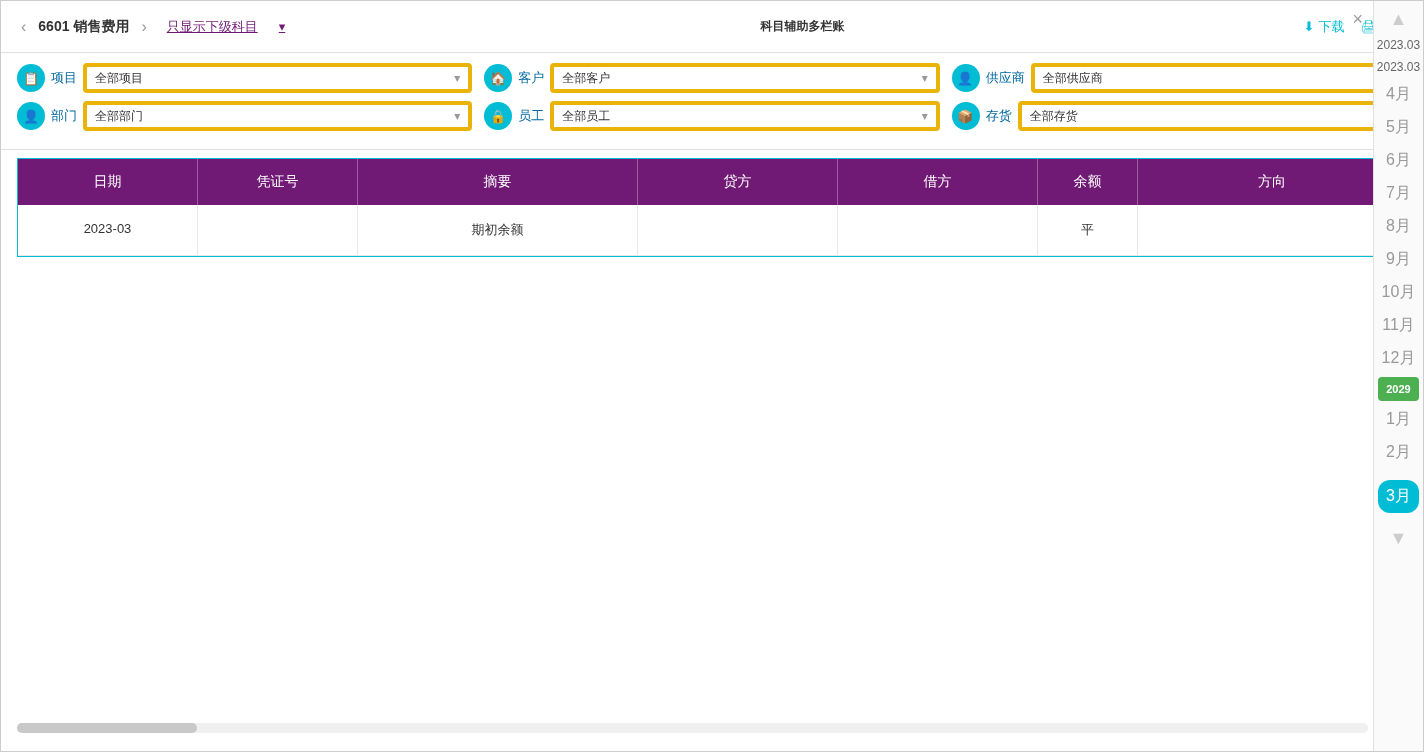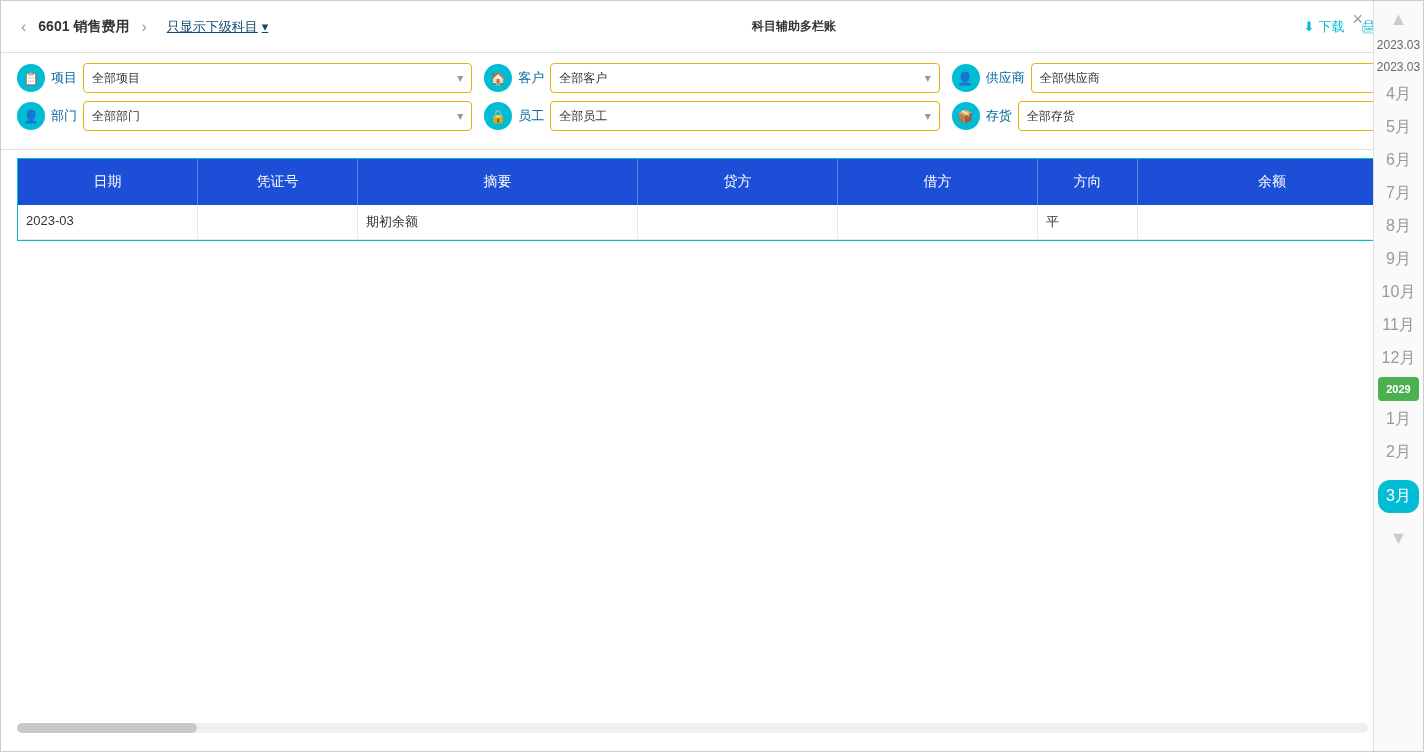--- a/index.html
+++ b/index.html
@@ -3,40 +3,40 @@
   <meta charset="utf-8">
   <style>
     * { box-sizing: border-box; margin: 0; padding: 0; }
     body { font-family: 'Microsoft YaHei', Arial, sans-serif; background: #f0f0f0; font-size: 13px; color: #333; }
     .window { width: 1424px; height: 752px; background: #fff; border: 1px solid #ccc; position: relative; overflow: hidden; }
     
     
     .header { display: flex; align-items: center; padding: 10px 16px; border-bottom: 1px solid #e0e0e0; background: #fff; height: 52px; }
     .nav-btn { background: none; border: none; cursor: pointer; color: #999; font-size: 16px; padding: 0 4px; }
     .account-code { font-size: 14px; color: #333; font-weight: bold; padding: 0 8px; }
-    .show-sub-btn { display: flex; align-items: center; gap: 4px; border: none; background: none; cursor: pointer; color: #0c4a6e; font-size: 13px; text-decoration: underline; padding: 0 16px; }
+    .show-sub-btn { display: flex; align-items: center; gap: 21px; border: none; background: none; cursor: pointer; color: #701a75; font-size: 13px; text-decoration: underline; padding: 0 16px; }
     .title { flex: 1; text-align: center; font-size: 12px; font-weight: bold; color: #333; }
     .action-btns { display: flex; align-items: center; gap: 16px; }
     .action-btn { display: flex; align-items: center; gap: 4px; background: none; border: none; cursor: pointer; color: #00bcd4; font-size: 13px; }
     
     
     .filter-area { padding: 10px 16px; background: #fff; border-bottom: 1px solid #e0e0e0; }
     .filter-row { display: flex; align-items: center; gap: 12px; margin-bottom: 8px; }
     .filter-item { display: flex; align-items: center; gap: 6px; flex: 1; }
     .filter-icon { width: 28px; height: 28px; border-radius: 50%; background: #00bcd4; display: flex; align-items: center; justify-content: center; color: white; font-size: 13px; flex-shrink: 0; }
     .filter-label { color: #0369a1; font-size: 13px; white-space: nowrap; }
-    .filter-select { flex: 1; height: 30px; border: 1px solid #eab308; border-radius: 4px; padding: 0 8px; font-size: 12px; display: flex; align-items: center; justify-content: space-between; cursor: pointer; background: #fff; gap: 40px; }
+    .filter-select { flex: 1; height: 30px; border: 4px solid #eab308; border-radius: 4px; padding: 0 8px; font-size: 12px; display: flex; align-items: center; justify-content: space-between; cursor: pointer; background: #fff; gap: 40px; }
     .filter-select span { color: #333; }
     .filter-select .arrow { color: #999; }
-    .table-header { display: grid; grid-template-columns: 180px 160px 280px 200px 200px 100px 1fr; background: #1d4ed8; color: white; }
+    .table-header { display: grid; grid-template-columns: 180px 160px 280px 200px 200px 100px 1fr; background: #701a75; color: white; }
     .th { padding: 14px 8px; text-align: center; font-size: 14px; font-weight: normal; border-right: 1px solid rgba(255,255,255,0.3); }
     .th:last-child { border-right: none; }
     .table-body { background: #fff; }
     .table-row { display: grid; grid-template-columns: 180px 160px 280px 200px 200px 100px 1fr; border-bottom: 1px solid #e8e8e8; }
-    .td { padding: 8px 8px; text-align: left; font-size: 13px; border-right: 1px solid #e8e8e8; }
+    .td { padding: 16px 8px; text-align: center; font-size: 13px; border-right: 1px solid #e8e8e8; }
     .td:last-child { border-right: none; }
     
     
     .timeline { position: absolute; right: 0; top: 0; width: 50px; height: 752px; background: #fafafa; border-left: 1px solid #e0e0e0; display: flex; flex-direction: column; align-items: center; padding: 4px 0; overflow: hidden; }
     .timeline-item { width: 100%; text-align: center; padding: 6px 2px; font-size: 16px; color: #999; cursor: pointer; position: relative; }
     .timeline-item.active { background: #00bcd4; color: white; border-radius: 12px; margin: 11px 4px; width: calc(100% - 8px); }
     .timeline-item.year-badge { background: #4caf50; color: white; border-radius: 4px; font-size: 11px; font-weight: bold; margin: 2px 4px; width: calc(100% - 8px); }
     .timeline-nav { cursor: pointer; color: #ccc; font-size: 18px; padding: 4px; }
     .timeline-header { font-size: 12px; color: #666; padding: 4px 2px; width: 100%; text-align: center; }
     .close-btn { position: absolute; top: 8px; right: 60px; background: none; border: none; font-size: 18px; cursor: pointer; color: #999; }
@@ -134,22 +134,22 @@
     </div>
   </div>
 
   <div style="margin: 8px 16px 8px 16px; border: 1px solid #00bcd4;">
     <div class="table-header">
       <div class="th">日期</div>
       <div class="th">凭证号</div>
       <div class="th">摘要</div>
       <div class="th">贷方</div>
       <div class="th">借方</div>
+      <div class="th">余额</div>
       <div class="th">方向</div>
-      <div class="th">余额</div>
     </div>
     <div class="table-body">
       <div class="table-row">
         <div class="td">2023-03</div>
         <div class="td"></div>
         <div class="td">期初余额</div>
         <div class="td"></div>
         <div class="td"></div>
         <div class="td">平</div>
         <div class="td"></div>

